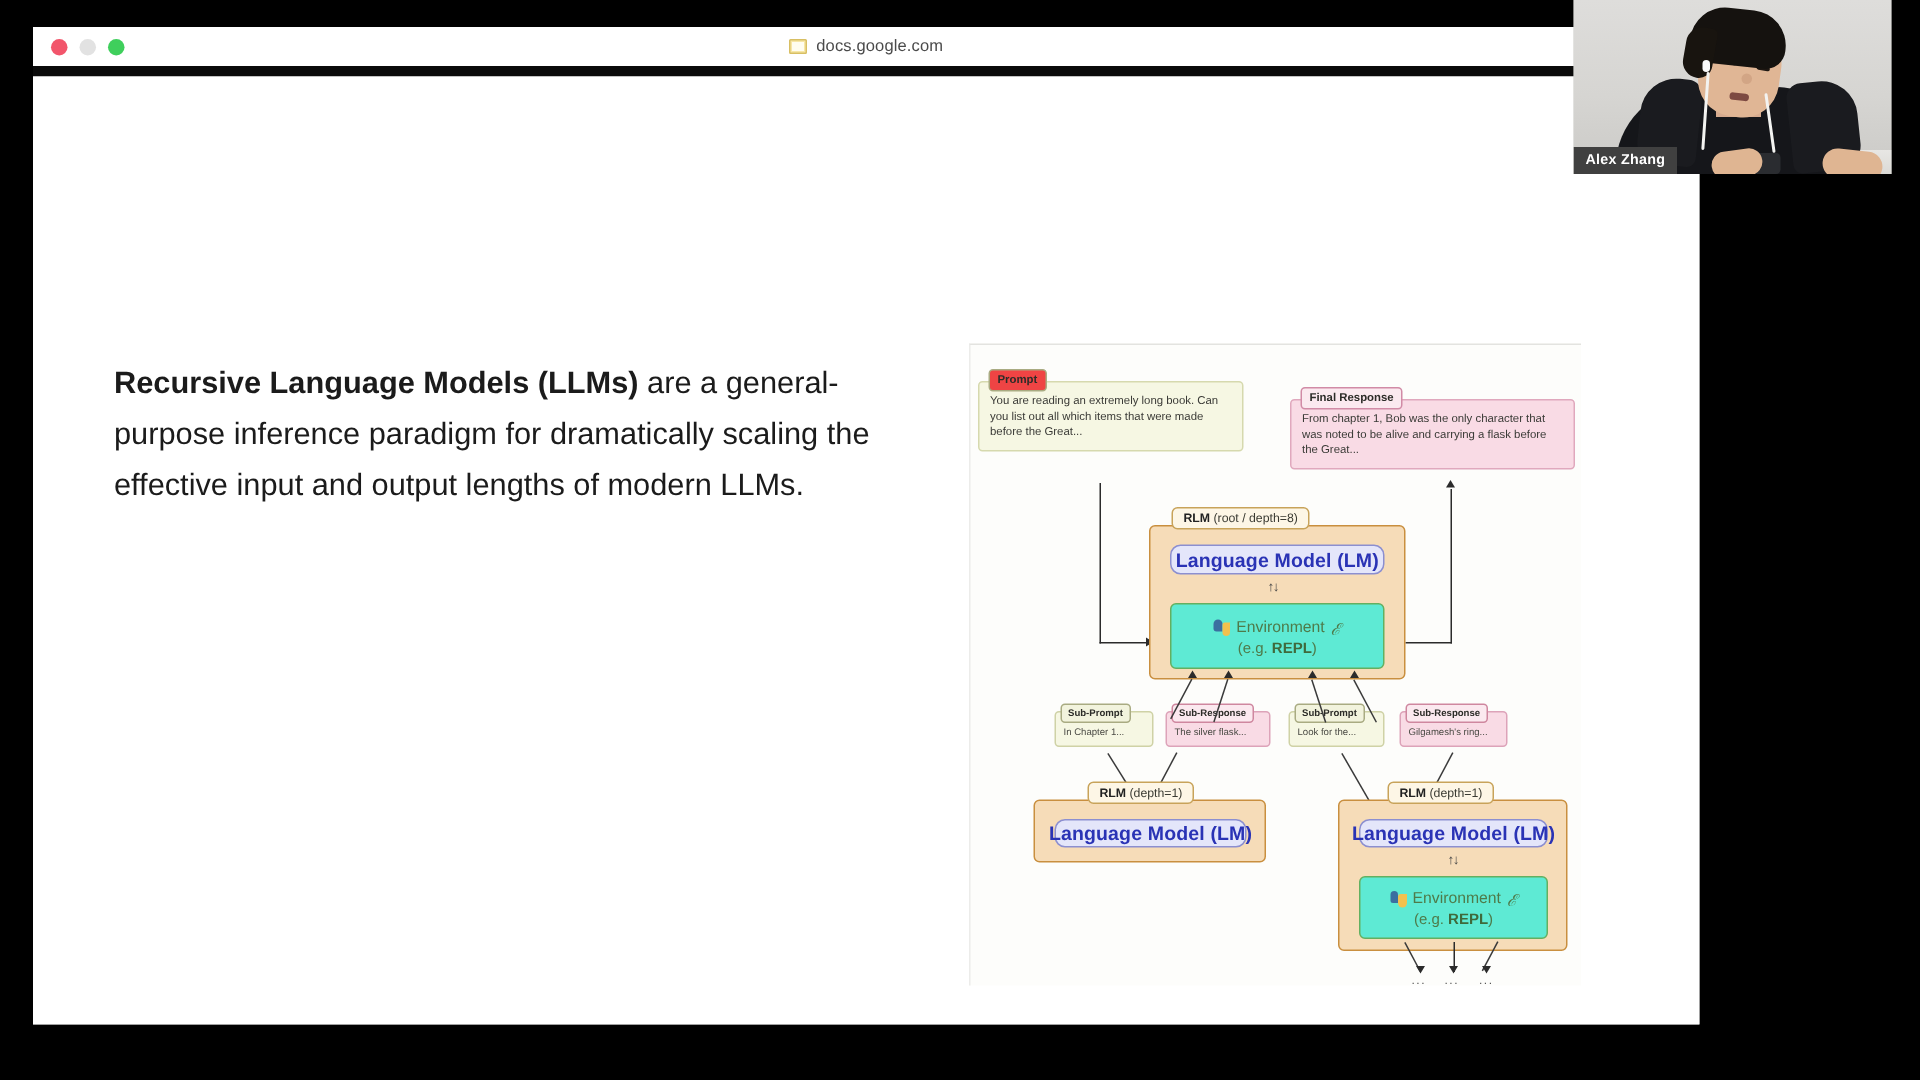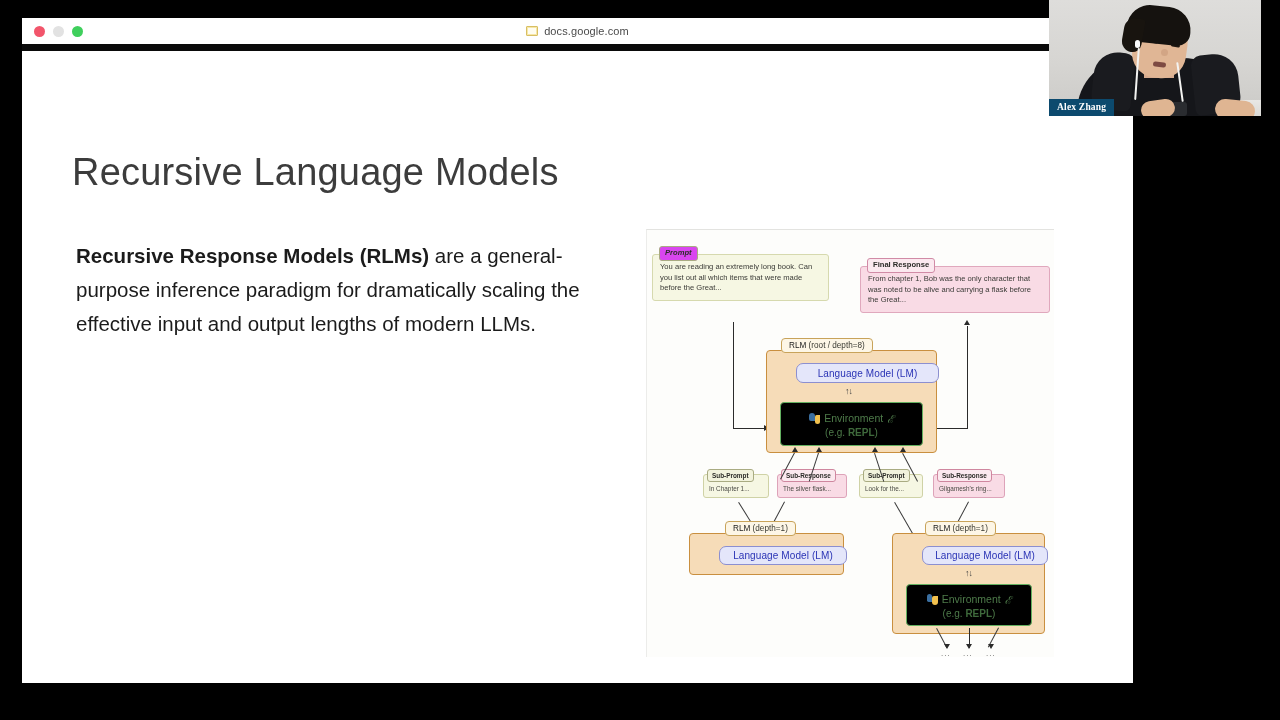--- a/index.html
+++ b/index.html
@@ -88,21 +88,21 @@
     font-size: 7.6px; line-height: 10.6px;
     color: #3a3a36;
   }
   .note .tag {
     position: absolute; top: -9px; left: 6px;
     font-size: 7.6px; font-weight: 700; color: #2c2c28;
     padding: 1px 5px; border-radius: 3px;
     background: #fff; white-space: nowrap;
   }
   .note.prompt { background: #f6f7e3; border: 1px solid #d6d9ae; }
-  .note.prompt .tag { background: #d946ef; border: 1px solid #a9ab82; font-style: italic; }
+  .note.prompt .tag { background: #ef4444; border: 1px solid #a9ab82; }
   .note.resp { background: #f9dbe5; border: 1px solid #e0a8bd; }
   .note.resp .tag { background: #fbe9ef; border: 1px solid #d18ba6; }
 
   .subnote {
     position: absolute; border-radius: 3px;
     font-size: 6.4px; line-height: 9px; padding: 9px 5px 4px 5px;
     color: #4a4a44;
   }
   .subnote .tag {
     position: absolute; top: -6px; left: 3px;
@@ -120,33 +120,33 @@
     border-radius: 4px;
   }
   .rlm-tag {
     position: absolute;
     background: #fdf6e6; border: 1.2px solid #c8a35a;
     border-radius: 4px;
     font-size: 8.2px; color: #3a3a32;
     padding: 2px 7px; white-space: nowrap;
     z-index: 4;
   }
-  .rlm-tag b { font-weight: 400; color: #222; }
+  .rlm-tag b { font-weight: 700; color: #222; }
 
   .lm-box {
     position: absolute;
     background: #e4e6fa; border: 1.3px solid #8c8fd0;
     border-radius: 7px;
     display: flex; align-items: center; justify-content: center;
-    font-size: 10px; font-weight: 400; color: #2a33b5;
-    letter-spacing: .1px; white-space: nowrap; margin-left: 16px;
+    font-size: 13px; font-weight: 700; color: #2a33b5;
+    letter-spacing: .1px; white-space: nowrap;
   }
   .env-box {
     position: absolute;
-    background: #000000; border: 1.3px solid #63b060;
+    background: #5eead4; border: 1.3px solid #63b060;
     border-radius: 4px;
     display: flex; flex-direction: column;
     align-items: center; justify-content: center;
     color: #4e7b4a;
   }
   .env-l1 { font-size: 10.5px; display: flex; align-items: center; gap: 4px; }
   .env-l1 .ital { font-style: italic; font-family: "Liberation Serif", serif; font-size: 11px; }
   .env-l2 { font-size: 10px; margin-top: 1px; }
   .env-l2 b { font-weight: 700; color: #3f6a3c; }
   .py {
@@ -262,26 +262,25 @@
   }
   .cam-hand {
     position: absolute; background: #dfb592; border-radius: 12px;
   }
   .cam-phone {
     position: absolute; left: 118px; bottom: 0px; width: 20px; height: 14px;
     background: #2a2c30; border-radius: 3px;
   }
   .cam-name {
     position: absolute; left: 0; bottom: 0;
-    background: #0c4a6e;
+    background: #404040;
     color: #fff; font-size: 9.5px; font-weight: 700;
     padding: 3px 8px 4px 8px;
     letter-spacing: .2px;
     z-index: 5;
-    font-family: Liberation Serif, serif;
   }
 </style>
 </head>
 <body>
 
 <div id="root">
 
   <div class="browser">
 
     <div class="chrome-bar">
@@ -294,24 +293,23 @@
         <span class="url-chip">
           <span class="doc-ico"></span>
           <span class="url-text">docs.google.com</span>
         </span>
       </div>
     </div>
     <div class="chrome-sep"></div>
 
     <div class="slide">
 
-      <div class="slide-title">Recursive Language Models</div>
 
       <div class="body-col">
-        <p class="para"><b>Recursive Response Models (RLMs)</b><span> are a general-purpose inference paradigm for dramatically scaling the effective input and output lengths of modern LLMs.</span></p>
+        <p class="para"><b>Recursive Language Models (LLMs)</b><span> are a general-purpose inference paradigm for dramatically scaling the effective input and output lengths of modern LLMs.</span></p>
       </div>
 
       <div class="diagram">
 
         <div class="note prompt" style="left:5px; top:24px; width:177px;">
           <span class="tag">Prompt</span>
           <span>You are reading an extremely long book. Can you list out all which items that were made before the Great...</span>
         </div>
 
         <div class="note resp" style="left:213px; top:36px; width:190px;">

